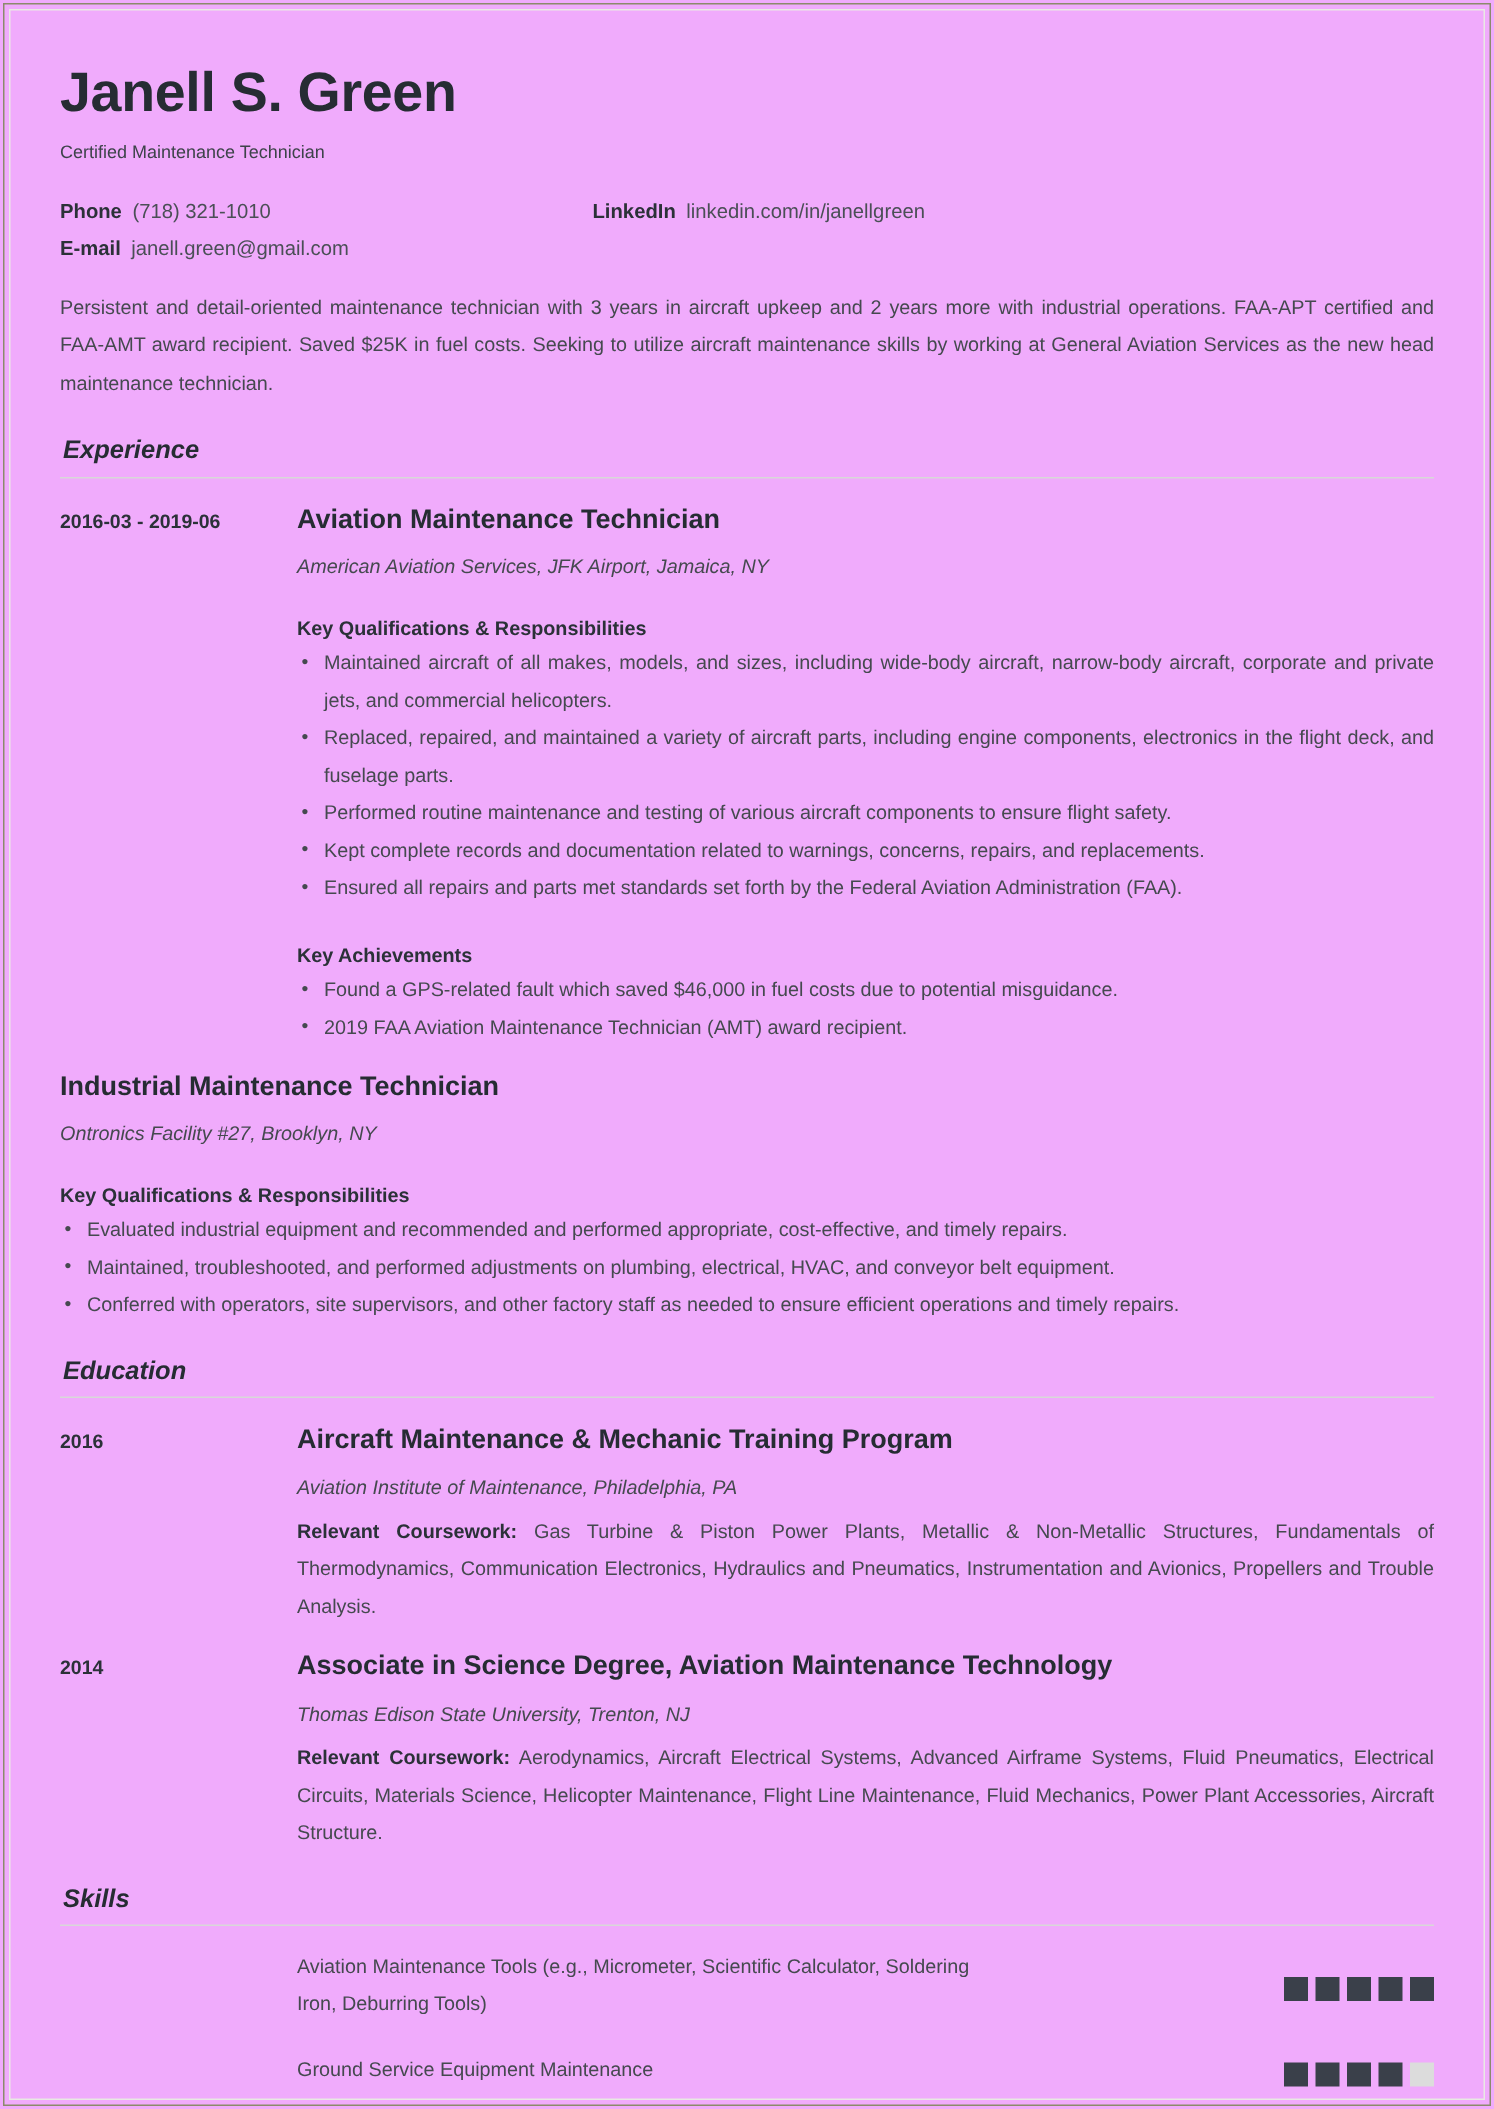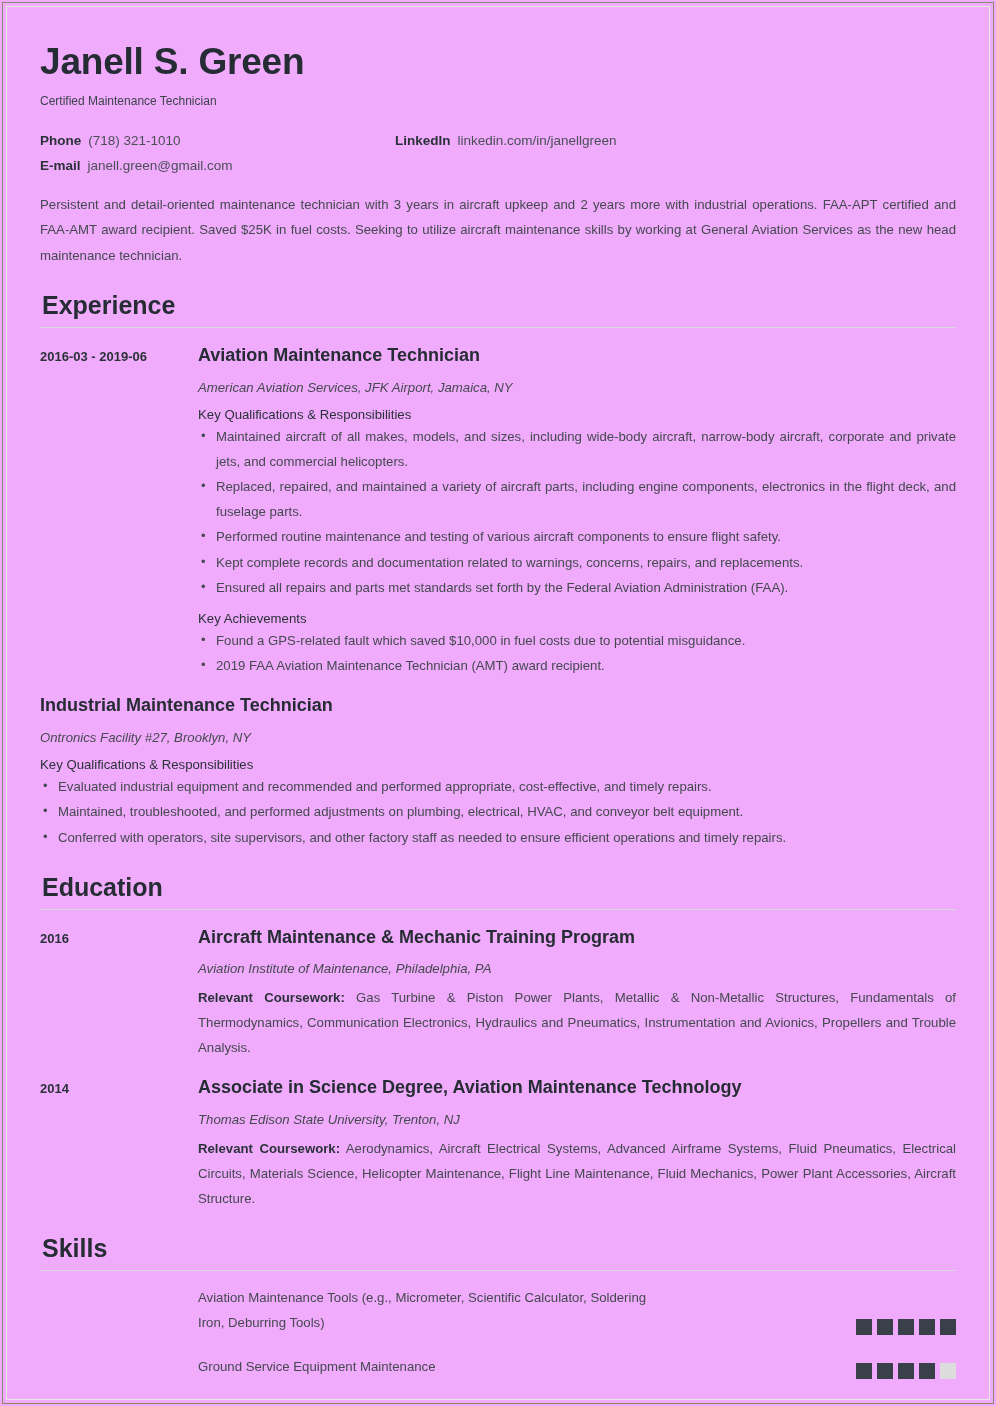--- a/index.html
+++ b/index.html
@@ -91,25 +91,26 @@
     line-height: 1.92;
     color: #45494f;
     text-align: justify;
   }
 
   
   .section {
     margin-top: 22px;
   }
   .section-title {
-    font-size: 25px;
+    font-size: 17px;
     font-weight: bold;
     color: #262c33;
     margin: 0 0 7px 2px;
     line-height: 1.2;
+    font-style: italic;
   }
   .section-rule {
     height: 1px;
     background: #d8d8d8;
     width: 100%;
   }
 
   
   .entry {
     display: flex;
@@ -137,23 +138,23 @@
   }
   .entry-sub {
     font-size: 13.2px;
     font-style: italic;
     color: #45494f;
     margin-top: 11px;
     line-height: 1.3;
   }
   .entry-group-heading {
     font-size: 13.2px;
-    font-weight: normal;
+    font-weight: bold;
     color: #2b3138;
-    margin-top: 10px;
+    margin-top: 24px;
     line-height: 1.4;
   }
 
   ul.bullets {
     list-style: none;
     margin: 0 0 0 0;
     padding: 0;
   }
   ul.bullets li {
     position: relative;
@@ -185,21 +186,21 @@
     font-weight: bold;
     color: #2b3138;
   }
 
   
   .skills-list {
     margin-top: 14px;
   }
   .skill-row {
     display: flex;
-    align-items: flex-end;
+    align-items: center;
     margin-bottom: 19px;
   }
   .skill-spacer {
     width: 158px;
     flex: 0 0 158px;
   }
   .skill-name {
     flex: 1 1 auto;
     font-size: 13.2px;
     line-height: 1.9;
@@ -271,21 +272,21 @@
           <ul class="bullets">
             <li>Maintained aircraft of all makes, models, and sizes, including wide-body aircraft, narrow-body aircraft, corporate and private jets, and commercial helicopters.</li>
             <li>Replaced, repaired, and maintained a variety of aircraft parts, including engine components, electronics in the flight deck, and fuselage parts.</li>
             <li class="nojustify">Performed routine maintenance and testing of various aircraft components to ensure flight safety.</li>
             <li class="nojustify">Kept complete records and documentation related to warnings, concerns, repairs, and replacements.</li>
             <li class="nojustify">Ensured all repairs and parts met standards set forth by the Federal Aviation Administration (FAA).</li>
           </ul>
 
           <div class="entry-group-heading">Key Achievements</div>
           <ul class="bullets">
-            <li class="nojustify">Found a GPS-related fault which saved $10,000 in fuel costs due to potential misguidance.</li>
+            <li class="nojustify">Found a GPS-related fault which saved $46,000 in fuel costs due to potential misguidance.</li>
             <li class="nojustify">2019 FAA Aviation Maintenance Technician (AMT) award recipient.</li>
           </ul>
         </div>
       </div>
 
       <div class="entry">
         <div class="entry-body">
           <div class="entry-title">Industrial Maintenance Technician</div>
           <div class="entry-sub">Ontronics Facility #27, Brooklyn, NY</div>
 

